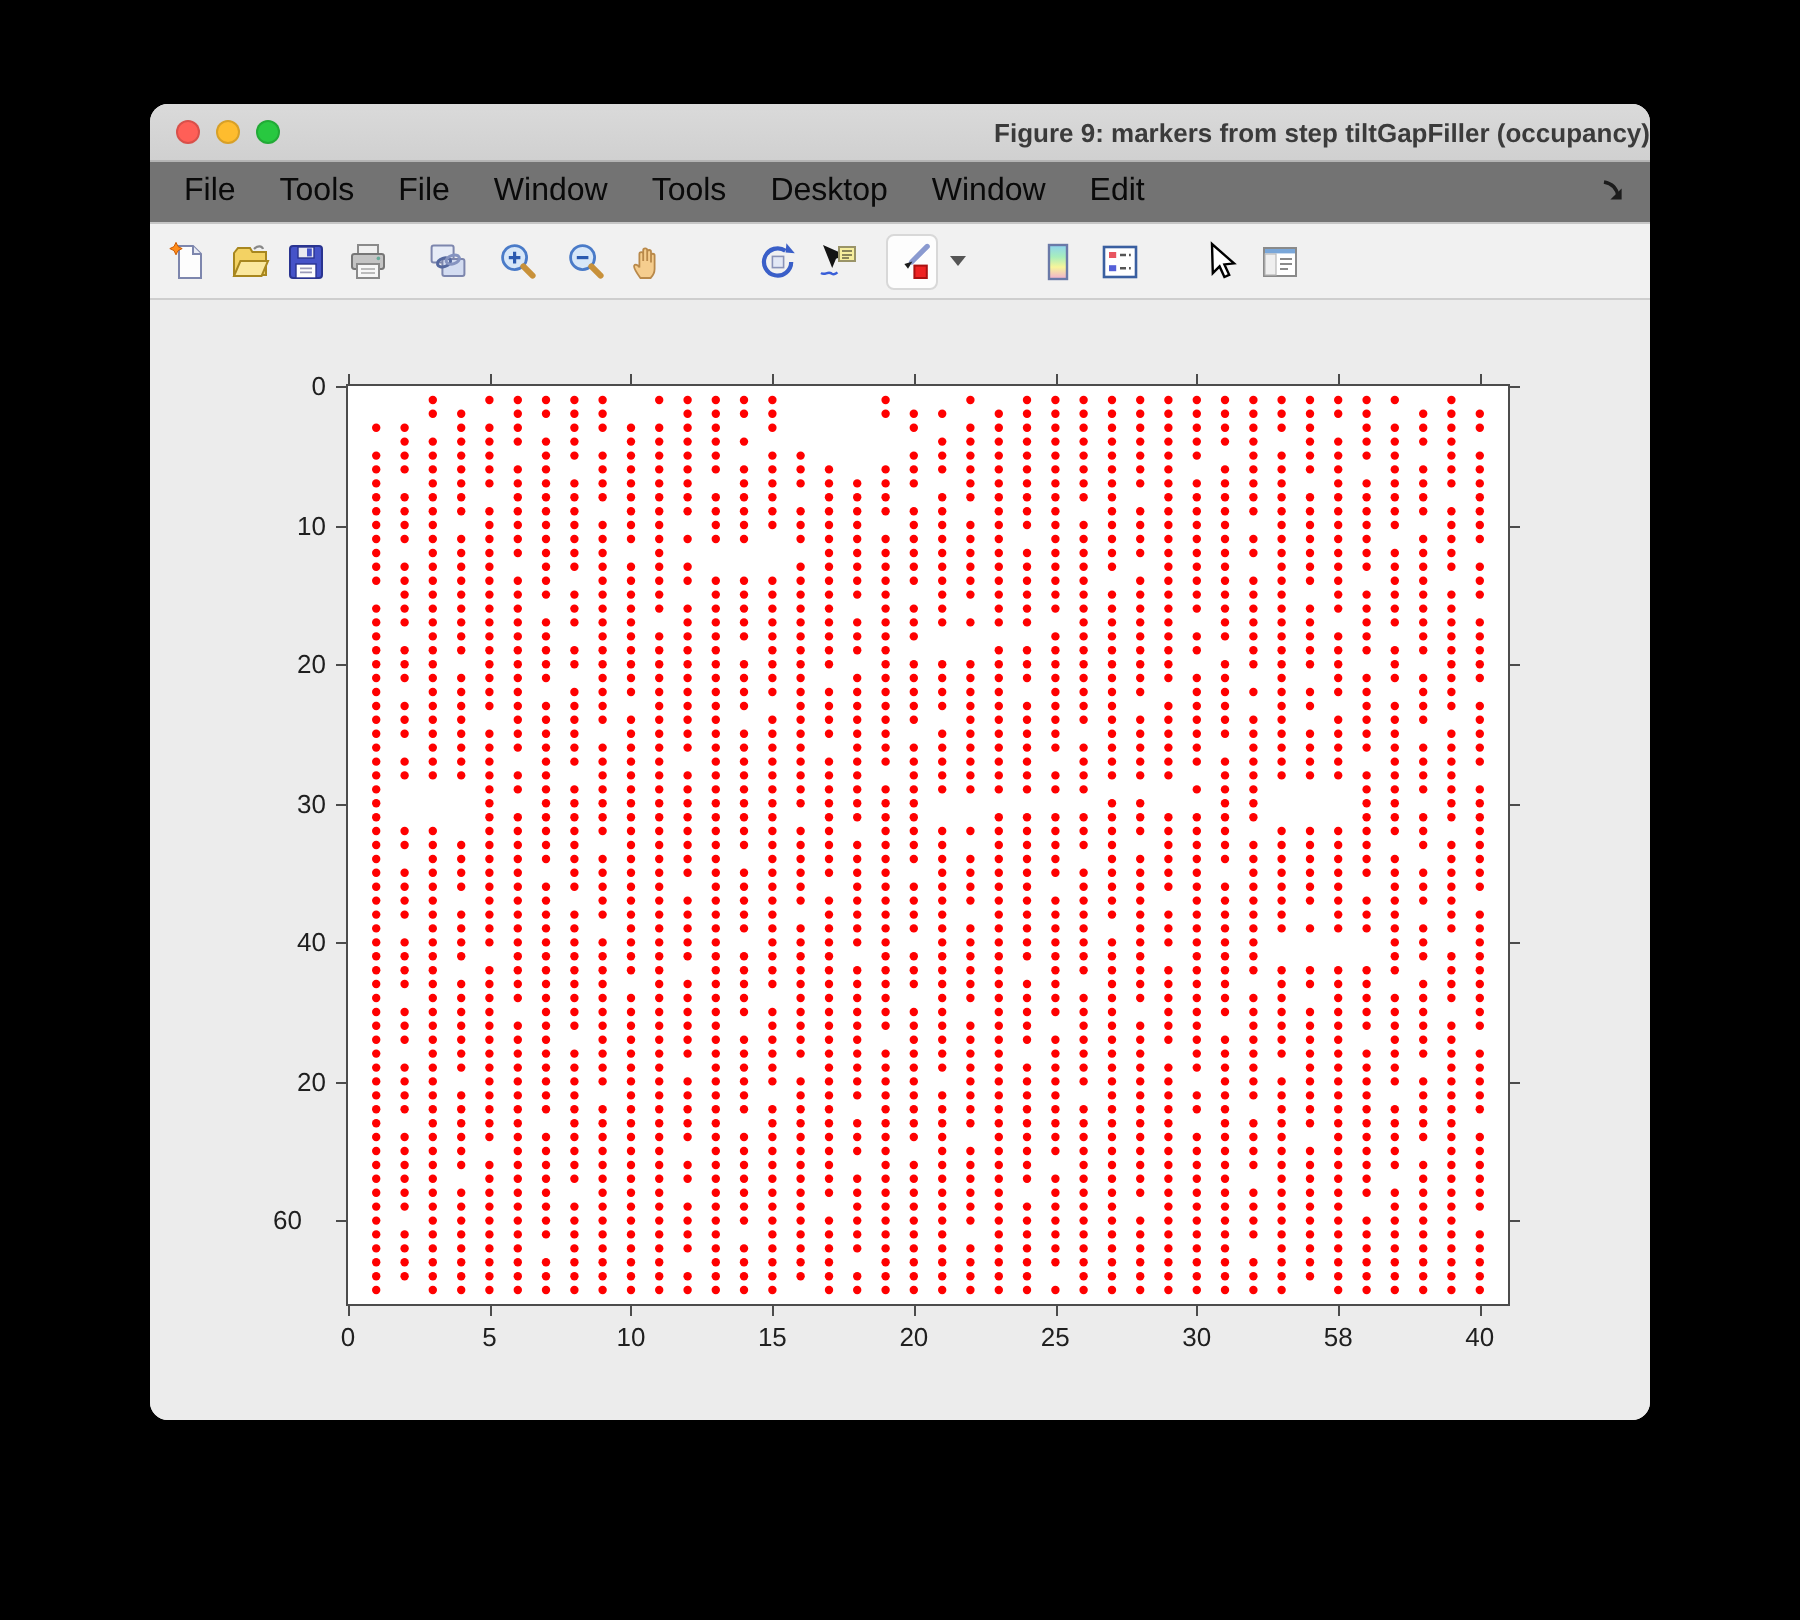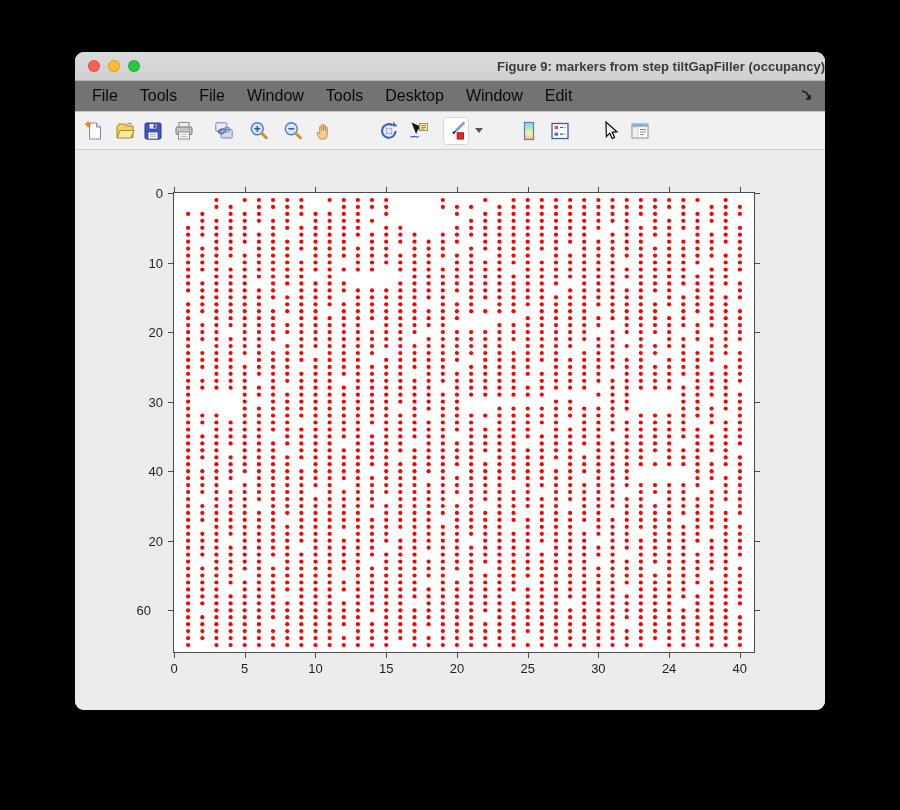--- a/index.html
+++ b/index.html
@@ -2504,21 +2504,21 @@
         <div class="tick" style="left: 381.927px; top: 37px; width: 1px; height: 5px;"></div>
         <div class="tick-label xlab" style="left: 381.927px; top: 511px;">20</div>
         <div class="tick" style="left: 452.659px; top: 503px; width: 1px; height: 5px;"></div>
         <div class="tick" style="left: 452.659px; top: 37px; width: 1px; height: 5px;"></div>
         <div class="tick-label xlab" style="left: 452.659px; top: 511px;">25</div>
         <div class="tick" style="left: 523.39px; top: 503px; width: 1px; height: 5px;"></div>
         <div class="tick" style="left: 523.39px; top: 37px; width: 1px; height: 5px;"></div>
         <div class="tick-label xlab" style="left: 523.39px; top: 511px;">30</div>
         <div class="tick" style="left: 594.122px; top: 503px; width: 1px; height: 5px;"></div>
         <div class="tick" style="left: 594.122px; top: 37px; width: 1px; height: 5px;"></div>
-        <div class="tick-label xlab" style="left: 594.122px; top: 511px;">24</div>
+        <div class="tick-label xlab" style="left: 594.122px; top: 511px;">58</div>
         <div class="tick" style="left: 664.854px; top: 503px; width: 1px; height: 5px;"></div>
         <div class="tick" style="left: 664.854px; top: 37px; width: 1px; height: 5px;"></div>
         <div class="tick-label xlab" style="left: 664.854px; top: 511px;">40</div>
         <div class="tick" style="left: 93px; top: 43px; width: 5px; height: 1px;"></div>
         <div class="tick" style="left: 680px; top: 43px; width: 5px; height: 1px;"></div>
         <div class="tick-label ylab" style="left: 58px; top: 43px; width: 30px;">0</div>
         <div class="tick" style="left: 93px; top: 112.545px; width: 5px; height: 1px;"></div>
         <div class="tick" style="left: 680px; top: 112.545px; width: 5px; height: 1px;"></div>
         <div class="tick-label ylab" style="left: 58px; top: 112.545px; width: 30px;">10</div>
         <div class="tick" style="left: 93px; top: 182.091px; width: 5px; height: 1px;"></div>

